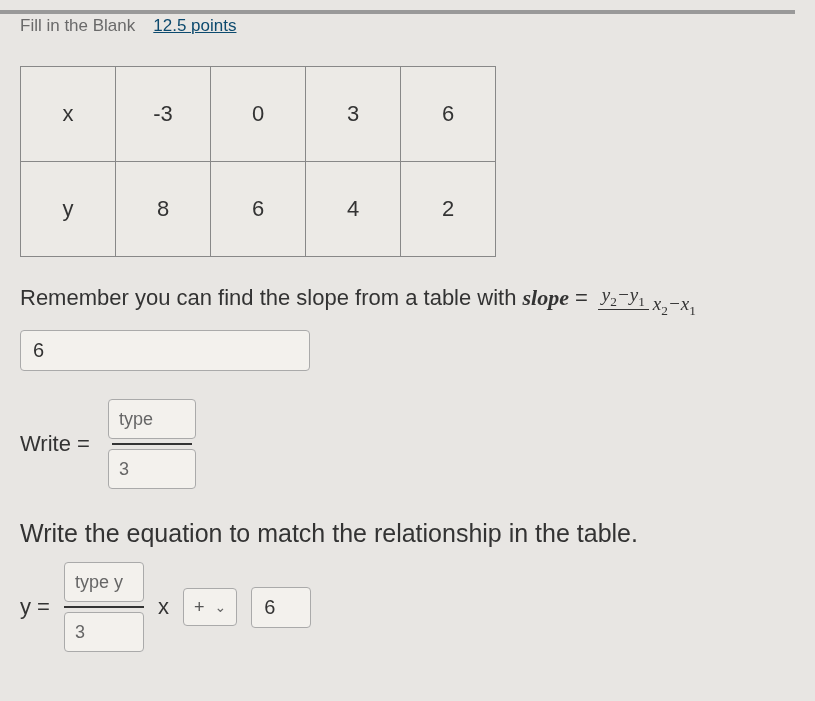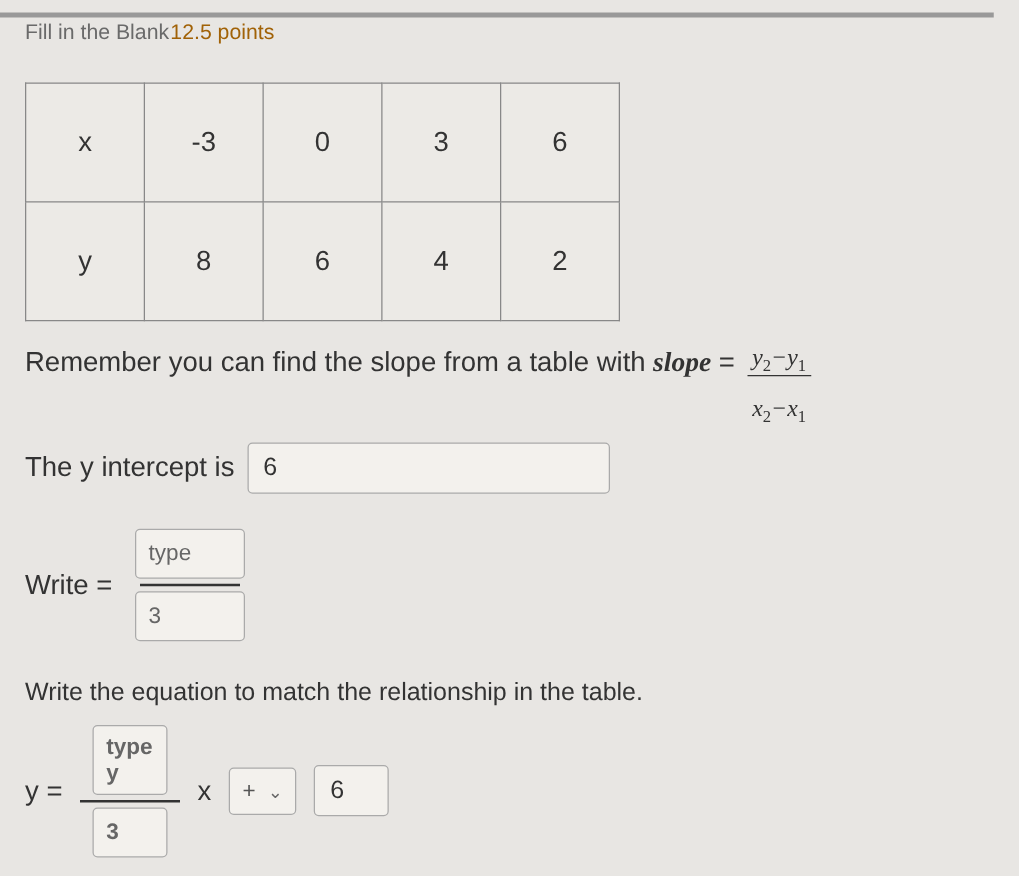--- a/index.html
+++ b/index.html
@@ -12,31 +12,31 @@
       background: #e8e6e3;
       width: 815px;
       height: 701px;
       padding: 10px 20px 20px 20px;
       color: #3a3a3a;
       position: relative;
     }
     .header {
       display: flex;
       align-items: flex-end;
-      gap: 1px;
+      gap: 18px;
       font-size: 17px;
       color: #5a5a5a;
       margin-bottom: 30px;
       border-top: 4px solid #999;
       padding-top: 2px;
       margin-left: -20px;
       padding-left: 20px;
     }
     .question-type { color: #6a6a6a; }
-    .points { color: #a16207; }
+    .points { color: #0c4a6e; text-decoration: underline; }
     .data-table {
       border-collapse: collapse;
       margin-bottom: 20px;
     }
     .data-table td {
       border: 1px solid #888;
       width: 95px;
       height: 95px;
       text-align: center;
       font-size: 22px;
@@ -44,31 +44,32 @@
       background: #eceae6;
     }
     .data-table td.header-cell {
       font-size: 22px;
     }
     .hint-line {
       font-size: 22px;
       color: #333;
       margin-bottom: 12px;
       display: flex;
+      align-items: center;
       gap: 6px;
       flex-wrap: nowrap;
     }
     .hint-line .italic {
       font-style: italic;
       font-family: 'Times New Roman', serif;
       font-weight: bold;
     }
     .formula-frac {
       display: inline-flex;
-      flex-direction: column;
+      flex-direction: row;
       align-items: center;
       font-family: 'Times New Roman', serif;
       font-style: italic;
       font-size: 19px;
       color: #333;
       line-height: 1.1;
       margin-left: 4px;
     }
     .formula-frac .num {
       border-bottom: 1.5px solid #333;
@@ -125,34 +126,33 @@
       height: 2px;
       background: #333;
     }
     .frac-boxes .answer-box {
       width: 88px;
       padding: 6px 10px;
       font-size: 18px;
       color: #666;
     }
     .equation-prompt {
-      font-size: 20px;
+      font-size: 25px;
       color: #333;
       margin-bottom: 14px;
     }
     .equation-row {
       display: flex;
       align-items: center;
       gap: 14px;
       font-size: 22px;
       color: #333;
     }
     .equation-row .frac-boxes .answer-box {
-      width: 60px;
-      font-weight: bold;
+      width: 80px;
     }
     .dropdown-box {
       border: 1px solid #aaa;
       border-radius: 4px;
       background: #f3f1ed;
       padding: 6px 10px;
       font-size: 18px;
       color: #555;
       display: inline-flex;
       align-items: center;
@@ -201,21 +201,20 @@
   <span>Remember you can find the slope from a table with</span>
   <span class="italic">slope</span>
   <span>=</span>
   <span class="formula-frac">
     <span class="num"><span>y</span><span class="sub">2</span><span>−y</span><span class="sub">1</span></span>
     <span class="den"><span>x</span><span class="sub">2</span><span>−x</span><span class="sub">1</span></span>
   </span>
 </div>
 
 <div class="intercept-line">
-  <span>The y intercept is</span>
   <span class="answer-box wide">6</span>
 </div>
 
 <div class="slope-row">
   <span>Write  =</span>
   <span class="frac-boxes">
     <span class="answer-box">type</span>
     <span class="fracline"></span>
     <span class="answer-box">3</span>
   </span>

